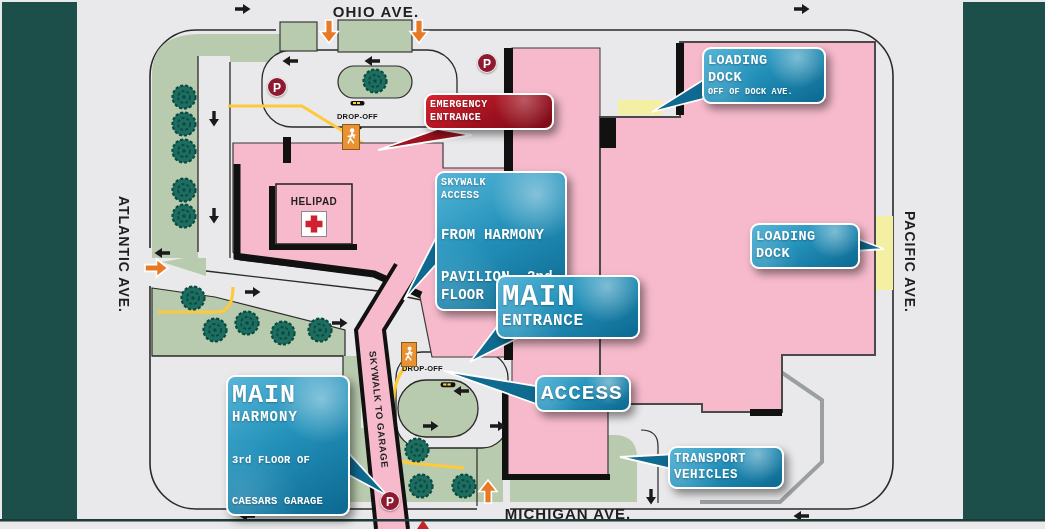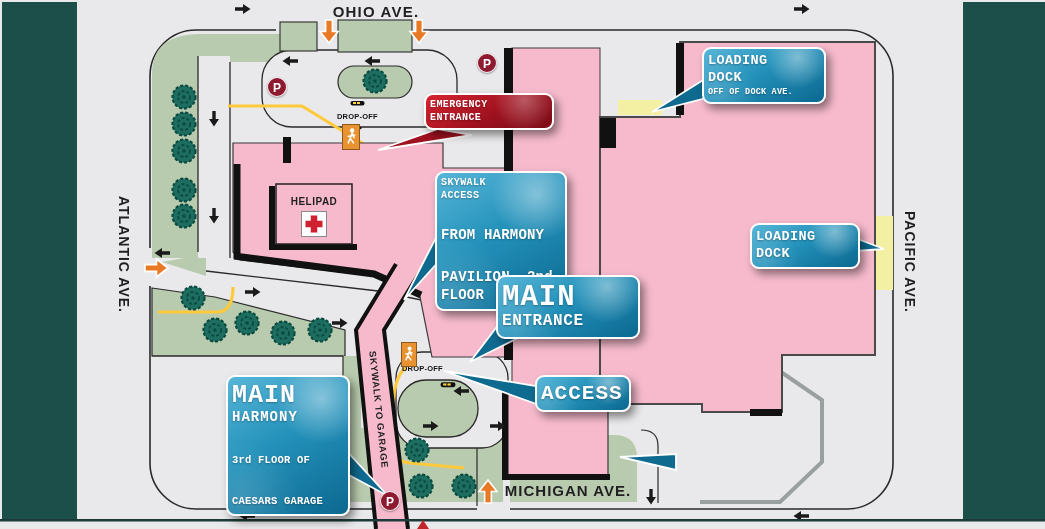--- a/index.html
+++ b/index.html
@@ -156,21 +156,21 @@
     <polygon points="708,77 710,97 652,112" fill="#0f6a90" stroke="#ffffff" stroke-width="1.8"></polygon>
     <polygon points="443,224 468,229 404,300" fill="#0f6a90" stroke="#ffffff" stroke-width="1.8"></polygon>
     <polygon points="502,320 536,329 470,362" fill="#0f6a90" stroke="#ffffff" stroke-width="1.8"></polygon>
     <polygon points="542,387 542,406 444,371" fill="#0f6a90" stroke="#ffffff" stroke-width="1.8"></polygon>
     <polygon points="306,452 331,434 388,496" fill="#0f6a90" stroke="#ffffff" stroke-width="1.8"></polygon>
     <polygon points="842,233 842,252 884,249" fill="#0f6a90" stroke="#ffffff" stroke-width="1.8"></polygon>
     <polygon points="676,454 676,470 620,457" fill="#0f6a90" stroke="#ffffff" stroke-width="1.8"></polygon>
   </svg>
 
   <div class="lbl" style="left:328px;top:3px;width:96px;text-align:center;font-size:15px;letter-spacing:1.2px;">OHIO AVE.</div>
-  <div class="lbl" style="left:498px;top:482px;width:140px;text-align:center;font-size:15px;letter-spacing:1px;">MICHIGAN AVE.</div>
+  <div class="lbl" style="left:498px;top:505px;width:140px;text-align:center;font-size:15px;letter-spacing:1px;">MICHIGAN AVE.</div>
   <div class="lbl vert" style="left:116px;top:196px;font-size:14px;letter-spacing:1px;">ATLANTIC AVE.</div>
   <div class="lbl vert" style="left:902px;top:211px;font-size:14px;letter-spacing:1px;">PACIFIC AVE.</div>
 
   <div class="lbl" style="left:280px;top:196px;width:68px;text-align:center;font-size:10px;letter-spacing:.5px;">HELIPAD</div>
   <div class="ov" style="left:301px;top:211px;">
     <svg width="26" height="26" viewBox="0 0 26 26">
       <rect x="0.5" y="0.5" width="25" height="25" fill="#ffffff" stroke="#8a8a8a"></rect>
       <path d="M13,4.5 V21.5 M4.5,13 H21.5" stroke="#cf2030" stroke-width="6.5"></path>
     </svg>
   </div>
@@ -252,14 +252,18 @@
     <div style="font-size:14px;letter-spacing:1px;line-height:1.3;">HARMONY</div>
     <div class="t-xs">3rd FLOOR OF</div>
     <div class="t-xs">CAESARS GARAGE</div>
   </div>
 
   <div class="callout blue" style="left:750px;top:223px;width:98px;">
     <div class="t-sm">LOADING</div>
     <div class="t-sm">DOCK</div>
   </div>
 
+  <div class="callout blue" style="left:668px;top:446px;width:104px;">
+    <div style="font-size:12.5px;letter-spacing:.5px;line-height:1.25;">TRANSPORT</div>
+    <div style="font-size:12.5px;letter-spacing:.5px;line-height:1.25;">VEHICLES</div>
+  </div>
 
 </div>
 
 </body></html>

